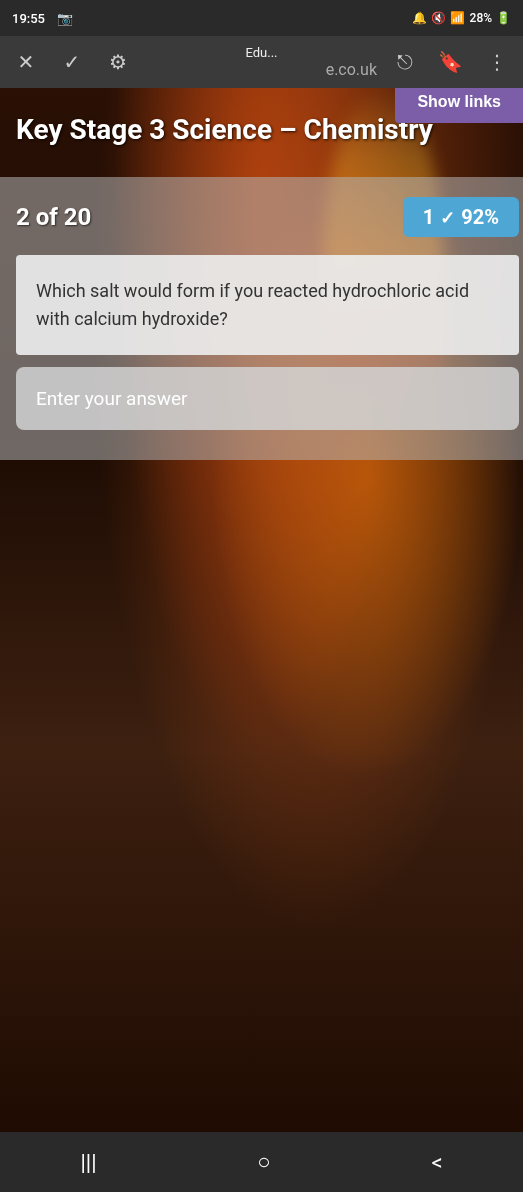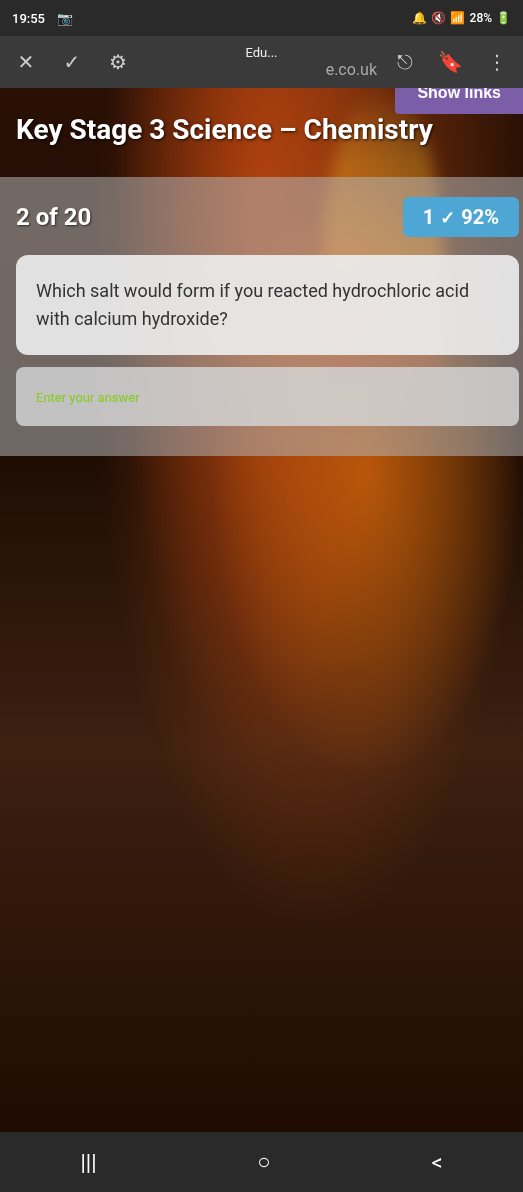--- a/index.html
+++ b/index.html
@@ -171,39 +171,39 @@
       align-items: center;
       gap: 6px;
     }
     .score-badge .check-icon {
       font-size: 18px;
     }
 
     
     .question-card {
       background: rgba(235, 235, 235, 0.92);
-      border-radius: 12px;
+      border-radius: 4px;
       padding: 22px 20px;
       margin-bottom: 12px;
     }
     .question-text {
       font-size: 18px;
       color: #333;
       line-height: 1.55;
     }
 
     
     .answer-card {
       background: rgba(210, 210, 210, 0.85);
       border-radius: 8px;
       padding: 20px 20px;
     }
     .answer-input-display {
-      font-size: 13px;
-      color: #84cc16;
+      font-size: 19px;
+      color: #ffffff;
       font-style: normal;
     }
 
     
     .bottom-nav {
       position: absolute;
       bottom: 0;
       left: 0;
       width: 523px;
       height: 60px;
@@ -249,21 +249,21 @@
   <div class="toolbar-icon">⚙</div>
   <div class="toolbar-url">
     <div class="url-title">Edu...</div>
     <div class="url-domain">e.co.uk</div>
   </div>
   <div class="toolbar-icon">⎋</div>
   <div class="toolbar-icon">🔖</div>
   <div class="toolbar-icon">⋮</div>
 </div>
 
-<button class="show-links-btn" style="position:absolute; top:72px; right:0; z-index:50;">Show links</button>
+<button class="show-links-btn" style="position:absolute; top:81px; right:0; z-index:50;">Show links</button>
 
 <div class="content-overlay">
 
   <div class="title-section">
     <h1 class="page-title">Key Stage 3 Science – Chemistry</h1>
   </div>
 
   <div class="question-area">
 
     <div class="progress-row">

